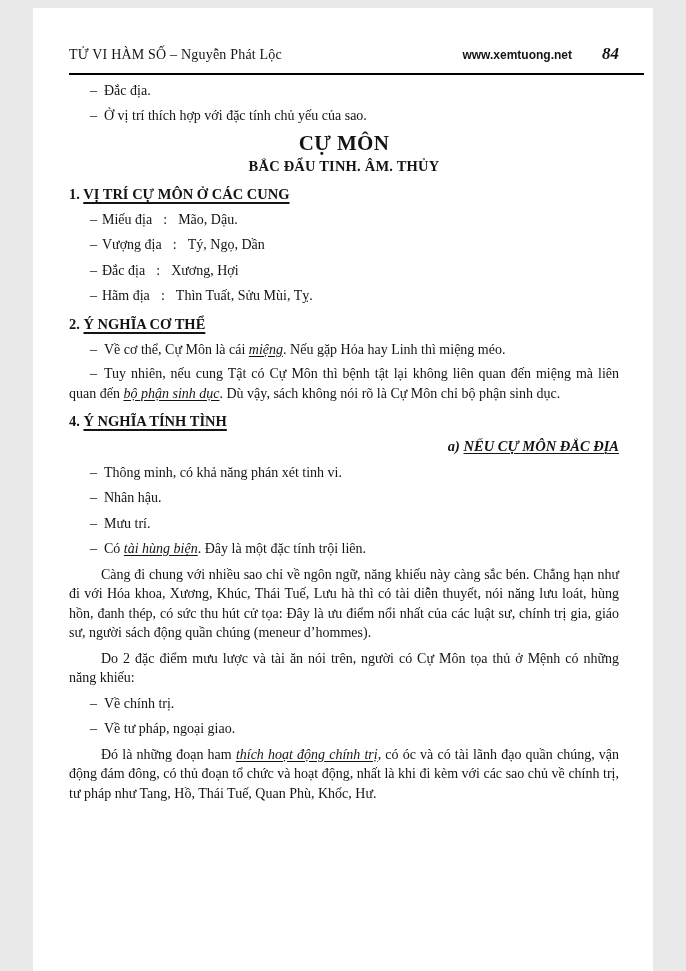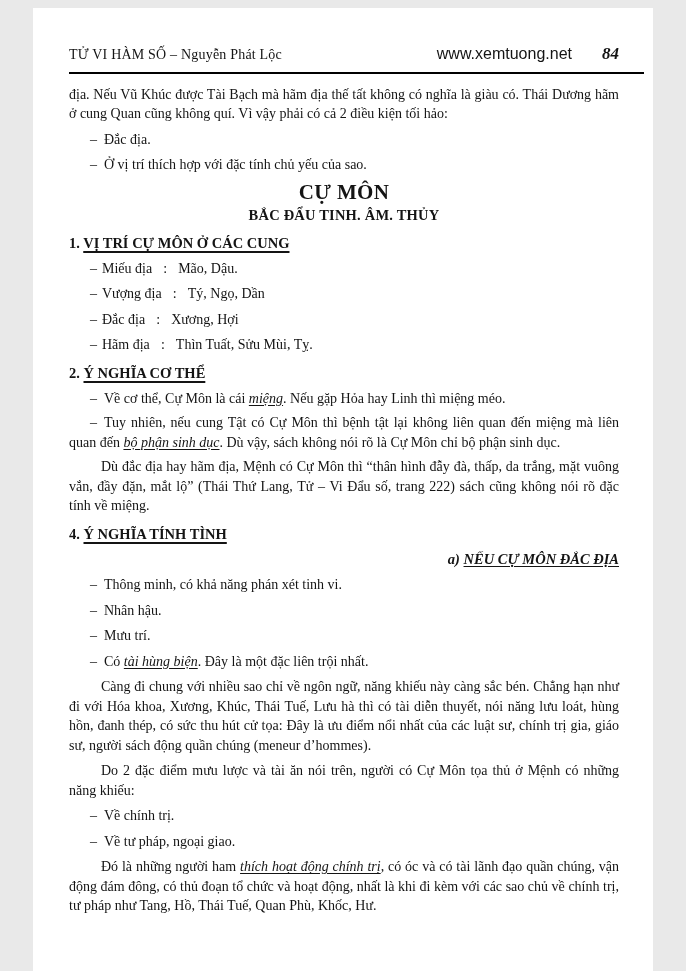--- a/index.html
+++ b/index.html
@@ -15,21 +15,21 @@
     line-height: 19.5px;
     box-sizing: border-box;
     padding: 36px 34px 0 36px;
     overflow: hidden;
   }
   
   .header { display: flex; align-items: baseline; }
   .h-title { flex: 1; font-size: 14px; letter-spacing: .2px; white-space: nowrap; }
   .h-site {
     font-family: "Liberation Sans", "DejaVu Sans", sans-serif;
-    font-weight: normal; font-size: 16px; margin-right: 30px; white-space: nowrap;
+    font-weight: bold; font-size: 12px; margin-right: 30px; white-space: nowrap;
   }
   .h-page { font-weight: bold; font-style: italic; font-size: 17px; white-space: nowrap; }
   .rule { width: 575px; border-top: 2px solid #000; margin-top: 7px; }
 
   
   p { margin: 0; }
   .para { text-align: justify; }
   .ind { text-indent: 32px; }
   .intro-para { margin-top: 11px; }
   .u-em { font-style: italic; text-decoration: underline; text-underline-offset: 2px; }
@@ -64,21 +64,20 @@
 
 <div class="page">
 
   <div class="header">
     <div class="h-title">TỬ VI HÀM SỐ – Nguyễn Phát Lộc</div>
     <div class="h-site">www.xemtuong.net</div>
     <div class="h-page">84</div>
   </div>
   <div class="rule"></div>
 
-  <p class="para intro-para">địa. Nếu Vũ Khúc được Tài Bạch mà hãm địa thế tất không có nghĩa là giàu có. Thái Dương hãm ở cung Quan cũng không quí. Vì vậy phải có cả 2 điều kiện tối hảo:</p>
 
   <p class="dash-item"><span class="dash">–</span><span>Đắc địa.</span></p>
   <p class="dash-item"><span class="dash">–</span><span>Ở vị trí thích hợp với đặc tính chủ yếu của sao.</span></p>
 
   <div class="star-name">CỰ MÔN</div>
   <div class="star-sub">BẮC ĐẨU TINH. ÂM. THỦY</div>
 
   <div class="sec-h"><span class="num">1.</span> <span class="t">VỊ TRÍ CỰ MÔN Ở CÁC CUNG</span></div>
 
   <div class="pos-row">
@@ -106,33 +105,32 @@
     <span class="pos-value">Thìn Tuất, Sửu Mùi, Tỵ.</span>
   </div>
 
   <div class="sec-h"><span class="num">2.</span> <span class="t">Ý NGHĨA CƠ THỂ</span></div>
 
   <p class="dash-item"><span class="dash">–</span><span>Về cơ thể, Cự Môn là cái </span><span class="u-em">miệng</span><span>. Nếu gặp Hỏa hay Linh thì miệng méo.</span></p>
 
   <p class="dash-item mt5"><span class="dash">–</span><span>Tuy nhiên, nếu cung Tật có Cự Môn thì bệnh tật lại không liên quan đến miệng mà liên quan đến </span><span class="u-em">bộ phận sinh dục</span><span>. Dù vậy, sách không nói rõ là Cự Môn chỉ bộ phận sinh dục.</span></p>
 
 
-  <p class="para ind mt5">Dù đắc địa hay hãm địa, Mệnh có Cự Môn thì “thân hình đẫy đà, thấp, da trắng, mặt vuông vắn, đầy đặn, mắt lộ” (Thái Thứ Lang, Tử – Vi Đẩu số, trang 222) sách cũng không nói rõ đặc tính về miệng.</p>
 
   <div class="sec-h"><span class="num">4.</span> <span class="t">Ý NGHĨA TÍNH TÌNH</span></div>
 
   <div class="sub-h"><span>a)</span> <span class="t">NẾU CỰ MÔN ĐẮC ĐỊA</span></div>
 
   <p class="dash-item"><span class="dash">–</span><span>Thông minh, có khả năng phán xét tinh vi.</span></p>
   <p class="dash-item"><span class="dash">–</span><span>Nhân hậu.</span></p>
   <p class="dash-item"><span class="dash">–</span><span>Mưu trí.</span></p>
-  <p class="dash-item"><span class="dash">–</span><span>Có </span><span class="u-em">tài hùng biện</span><span>. Đây là một đặc liên trội nhất.</span></p>
+  <p class="dash-item"><span class="dash">–</span><span>Có </span><span class="u-em">tài hùng biện</span><span>. Đây là một đặc tính trội liên.</span></p>
 
   <p class="para ind mt6">Càng đi chung với nhiều sao chỉ về ngôn ngữ, năng khiếu này càng sắc bén. Chẳng hạn như đi với Hóa khoa, Xương, Khúc, Thái Tuế, Lưu hà thì có tài diễn thuyết, nói năng lưu loát, hùng hồn, đanh thép, có sức thu hút cử tọa: Đây là ưu điểm nổi nhất của các luật sư, chính trị gia, giáo sư, người sách động quần chúng (meneur d’hommes).</p>
 
   <p class="para ind mt6">Do 2 đặc điểm mưu lược và tài ăn nói trên, người có Cự Môn tọa thủ ở Mệnh có những năng khiếu:</p>
 
   <p class="dash-item"><span class="dash">–</span><span>Về chính trị.</span></p>
   <p class="dash-item"><span class="dash">–</span><span>Về tư pháp, ngoại giao.</span></p>
 
-  <p class="para ind mt6"><span>Đó là những người ham </span><span class="u-em">thích hoạt động chính trị</span><span>, có óc và có tài lãnh đạo quần chúng, vận động đám đông, có thủ đoạn tổ chức và hoạt động, nhất là khi đi kèm với các sao chủ về chính trị, tư pháp như Tang, Hồ, Thái Tuế, Quan Phù, Khốc, Hư.</span></p>
+  <p class="para ind mt6"><span>Đó là những đoạn ham </span><span class="u-em">thích hoạt động chính trị</span><span>, có óc và có tài lãnh đạo quần chúng, vận động đám đông, có thủ đoạn tổ chức và hoạt động, nhất là khi đi kèm với các sao chủ về chính trị, tư pháp như Tang, Hồ, Thái Tuế, Quan Phù, Khốc, Hư.</span></p>
 
 </div>
 
 </body></html>

